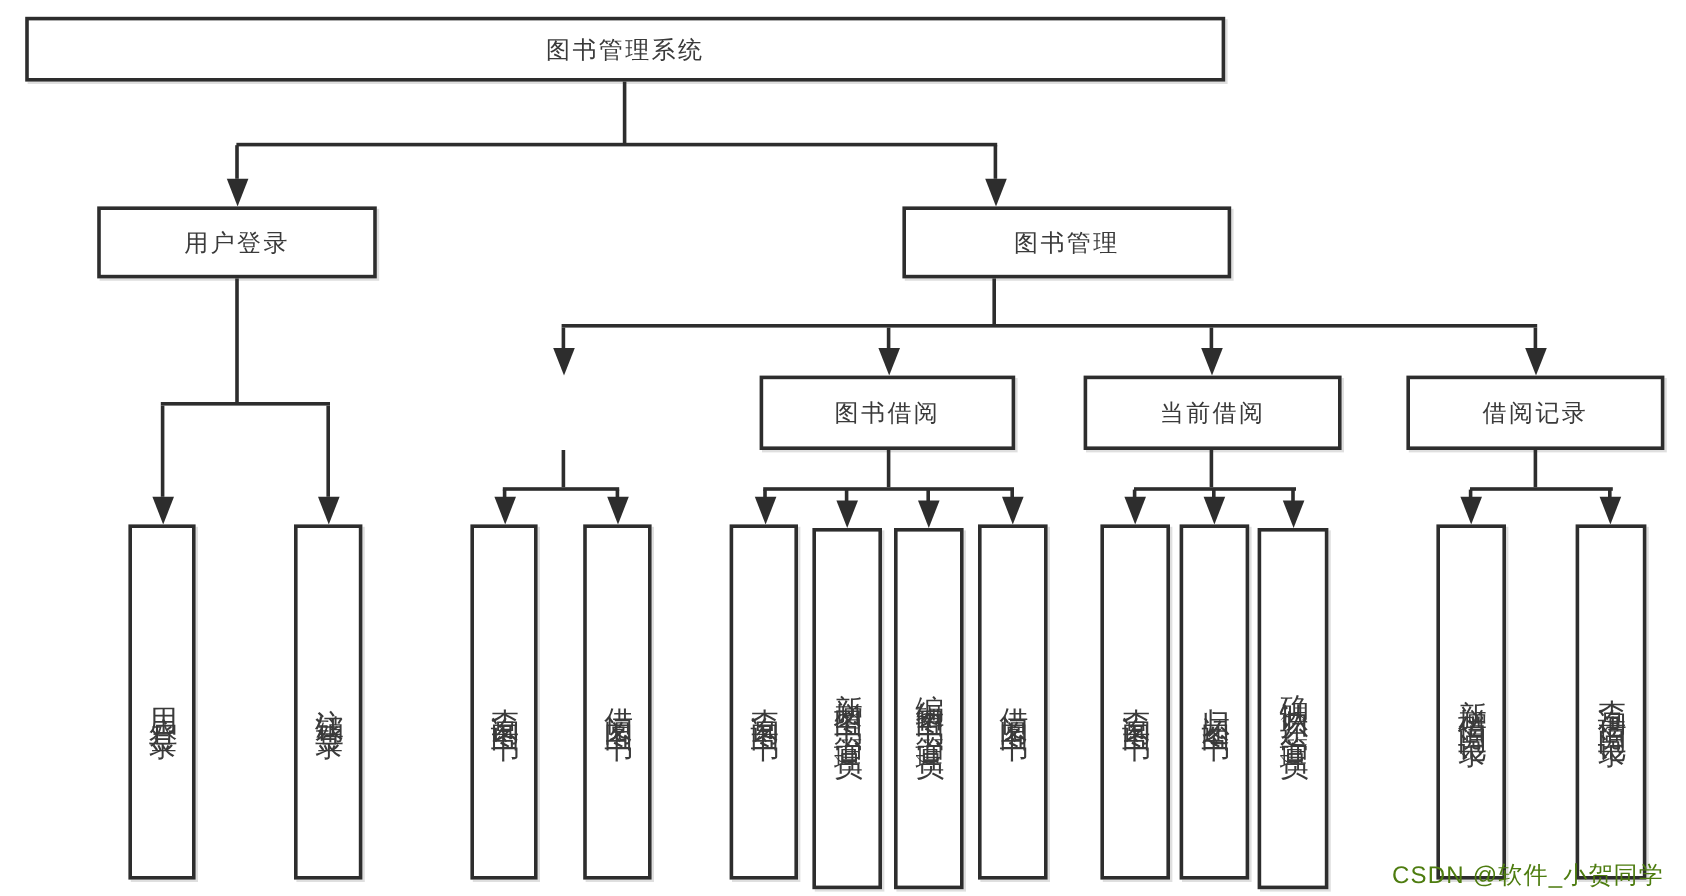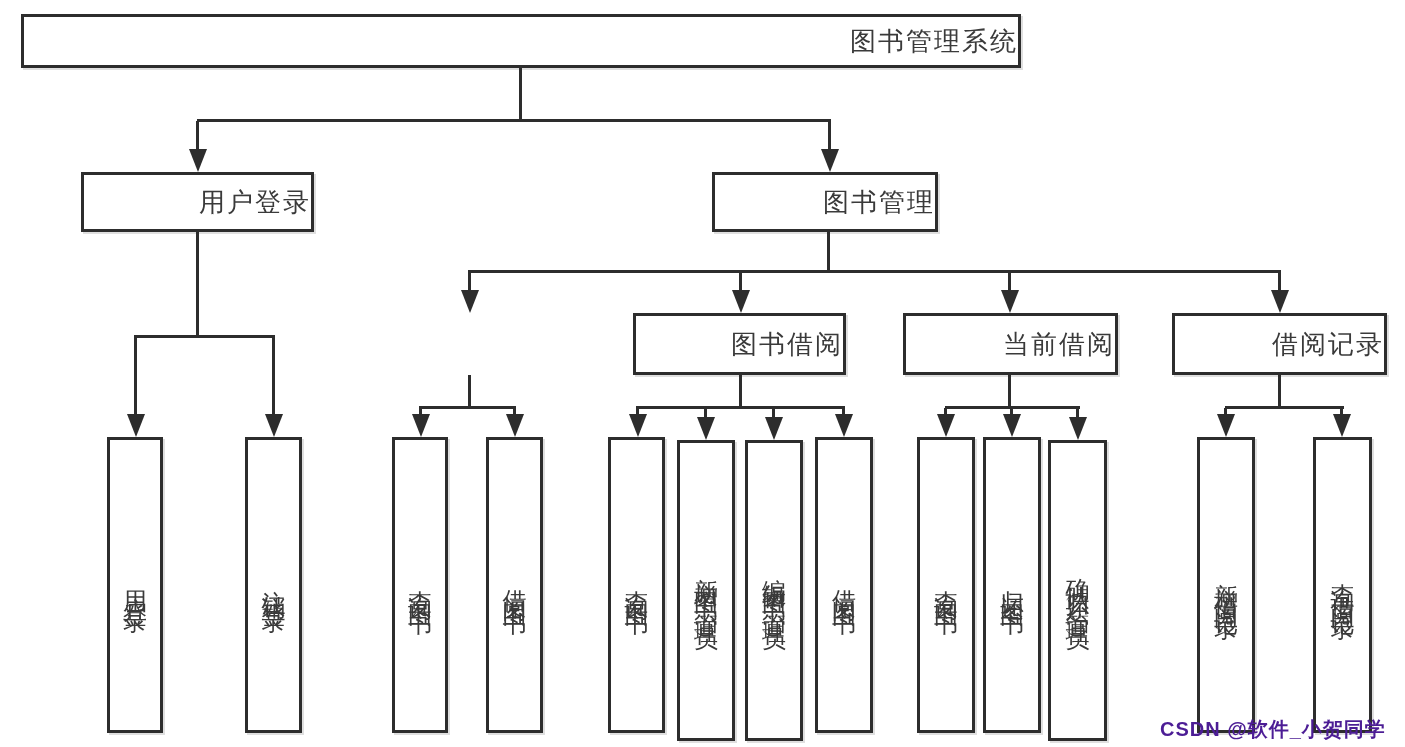--- a/index.html
+++ b/index.html
@@ -3,22 +3,22 @@
 <meta charset="utf-8">
 <style>
   html,body{margin:0;padding:0;background:#fff;}
   .canvas{
     position:relative;width:1405px;height:747px;background:#ffffff;
     font-family:"Liberation Sans",sans-serif;overflow:hidden;
   }
   .box{
     position:absolute;box-sizing:border-box;
     border:3px solid #2d2d2d;background:#ffffff;
-    display:flex;align-items:center;justify-content:flex-end;
-    font-size:26px;color:#3a3a3a;letter-spacing:2px;
+    display:flex;align-items:center;justify-content:center;
+    font-size:20px;color:#3a3a3a;letter-spacing:2px;
     box-shadow:2px 2px 0 rgba(150,150,150,0.30);
   }
   .vbox{
     position:absolute;box-sizing:border-box;
     border:3px solid #2d2d2d;background:#ffffff;
     display:flex;align-items:center;justify-content:center;
     box-shadow:2px 2px 0 rgba(150,150,150,0.30);
   }
   .vtext{
     writing-mode:vertical-rl;text-orientation:mixed;
@@ -27,21 +27,21 @@
   }
   .vl{position:absolute;width:3px;background:#2d2d2d;}
   .hl{position:absolute;height:3px;background:#2d2d2d;}
   .ah{
     position:absolute;width:0;height:0;
     border-left:9px solid transparent;border-right:9px solid transparent;
     border-top:23px solid #2d2d2d;
   }
   .watermark{
     position:absolute;left:1160px;top:716px;
-    font-size:20px;color:#4c1d95;letter-spacing:1px;white-space:nowrap;font-weight:bold;
+    font-size:20px;color:#4d7c0f;letter-spacing:1px;white-space:nowrap;
   }
 </style>
 </head>
 <body>
 
 <div class="canvas">
 
   <div class="box" style="left:21px;top:14px;width:1000px;height:54px;">
     <span>图书管理系统</span>
   </div>
@@ -49,21 +49,21 @@
   <div class="vl" style="left:519px;top:68px;height:52px;"></div>
   <div class="hl" style="left:197px;top:119px;width:634px;"></div>
   <div class="vl" style="left:196px;top:121px;height:28px;"></div>
   <div class="ah" style="left:189px;top:149px;"></div>
   <div class="vl" style="left:828px;top:121px;height:28px;"></div>
   <div class="ah" style="left:821px;top:149px;"></div>
 
   <div class="box" style="left:81px;top:172px;width:233px;height:60px;">
     <span>用户登录</span>
   </div>
-  <div class="box" style="left:712px;top:172px;width:226px;height:60px;">
+  <div class="box" style="left:752px;top:172px;width:274px;height:60px;">
     <span>图书管理</span>
   </div>
 
   <div class="vl" style="left:196px;top:232px;height:103px;"></div>
   <div class="hl" style="left:134px;top:335px;width:141px;"></div>
   <div class="vl" style="left:134px;top:338px;height:76px;"></div>
   <div class="ah" style="left:127px;top:414px;"></div>
   <div class="vl" style="left:272px;top:338px;height:76px;"></div>
   <div class="ah" style="left:265px;top:414px;"></div>
 

